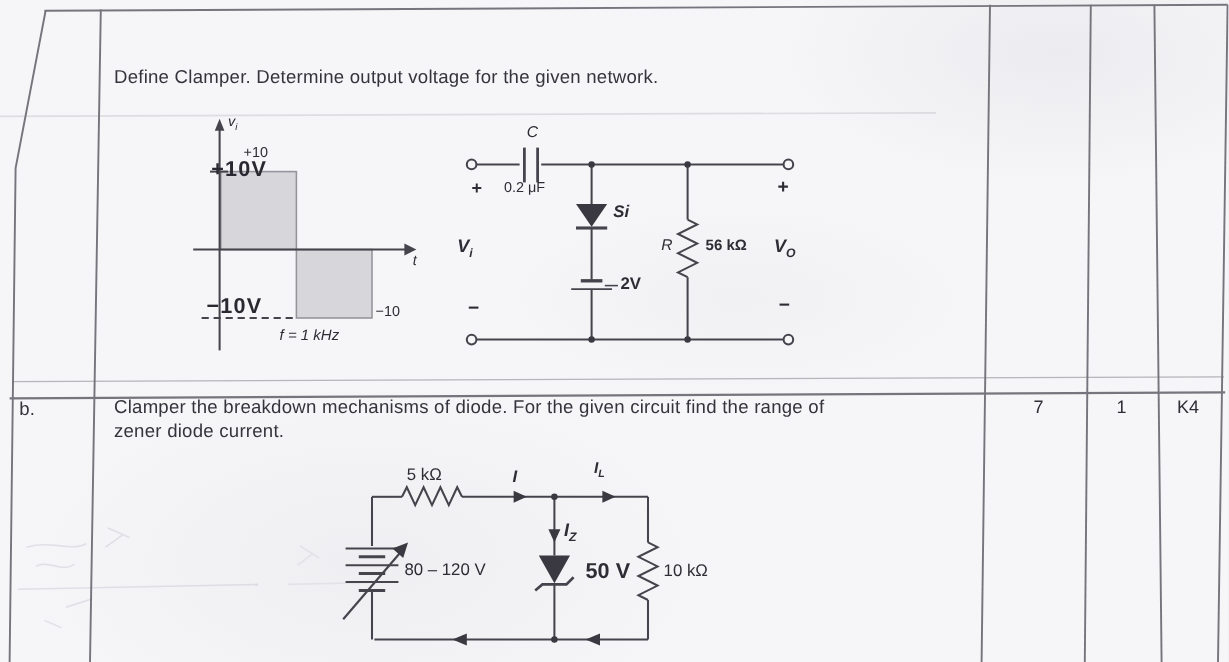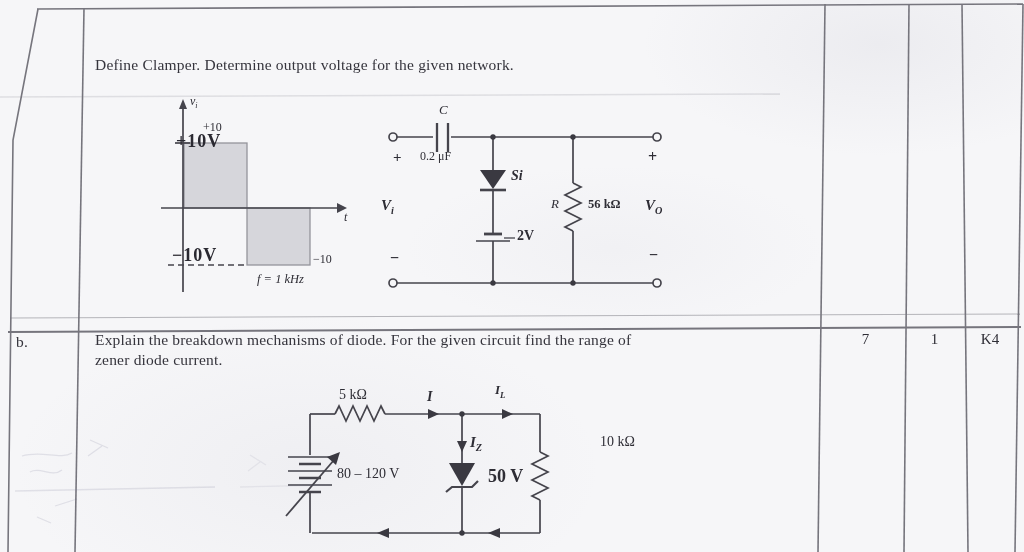--- a/index.html
+++ b/index.html
@@ -1,18 +1,18 @@
 <!DOCTYPE html>
 <html><head>
 <meta charset="utf-8">
 <style>
   html,body{margin:0;padding:0;background:#e8e8ea;}
   .page{
     position:relative;width:1024px;height:552px;overflow:hidden;
-    font-family:Liberation Serif, serif;color:#39383f;
+    font-family:Liberation Sans, sans-serif;color:#39383f;
     background:
       radial-gradient(ellipse 340px 160px at 86% 8%, rgba(175,175,190,.14), transparent 70%),
       radial-gradient(ellipse 420px 220px at 30% 85%, rgba(175,175,190,.10), transparent 70%),
       radial-gradient(ellipse 300px 120px at 60% 45%, rgba(180,180,195,.08), transparent 70%),
       #f6f6f8;
   }
   .art{position:absolute;left:0;top:0;}
   .t{position:absolute;white-space:nowrap;line-height:1.15;}
   .q{font-size:15.5px;letter-spacing:.2px;color:#35343c;}
   .cell{font-size:15px;text-align:center;color:#2f2e36;}
@@ -137,44 +137,44 @@
     </g>
   </svg>
 
   <div class="t q" style="left:95px;top:56px;">Define Clamper. Determine output voltage for the given network.</div>
 
   <div class="t circ it" style="left:190px;top:95px;font-size:12px;"><span>v</span><sub>i</sub></div>
   <div class="t circ" style="left:203px;top:121px;font-size:12px;">+10</div>
   <div class="t circ" style="left:313px;top:253px;font-size:12px;">−10</div>
   <div class="t hand" style="left:130px;top:131px;">+10V</div>
   <div class="t hand" style="left:126px;top:245px;">−10V</div>
-  <div class="t circ it" style="left:233px;top:272px;font-size:12.5px;margin-left:24px;">f = 1 kHz</div>
+  <div class="t circ it" style="left:233px;top:272px;font-size:12.5px;">f = 1 kHz</div>
   <div class="t circ it" style="left:344px;top:211px;font-size:12px;">t</div>
 
   <div class="t circ it" style="left:439px;top:103px;">C</div>
   <div class="t circ" style="left:420px;top:150px;font-size:12px;">0.2 μF</div>
   <div class="t circ bold" style="left:393px;top:149px;font-size:15px;">+</div>
   <div class="t circ bold" style="left:390px;top:249px;font-size:16px;">−</div>
   <div class="t circ bold it" style="left:381px;top:197px;font-size:15px;"><span>V</span><sub>i</sub></div>
   <div class="t circ bold it" style="left:511px;top:168px;font-size:14px;">Si</div>
   <div class="t circ bold" style="left:517px;top:228px;font-size:14px;">2V</div>
   <div class="t circ it" style="left:551px;top:197px;">R</div>
   <div class="t circ bold" style="left:588px;top:197px;font-size:12.5px;">56 kΩ</div>
   <div class="t circ bold" style="left:648px;top:148px;font-size:16px;">+</div>
   <div class="t circ bold" style="left:649px;top:246px;font-size:16px;">−</div>
   <div class="t circ bold it" style="left:645px;top:197px;font-size:15px;"><span>V</span><sub>O</sub></div>
 
   <div class="t q" style="left:16px;top:333px;">b.</div>
-  <div class="t q" style="left:95px;top:331px;">Explain the breakdown mechanisms of diode. For the given circuit find the range of</div>
+  <div class="t q" style="left:95px;top:331px;">Clamper the breakdown mechanisms of diode. For the given circuit find the range of</div>
   <div class="t q" style="left:95px;top:351px;">zener diode current.</div>
   <div class="t cell" style="left:823px;top:331px;width:85px;">7</div>
   <div class="t cell" style="left:908px;top:331px;width:53px;">1</div>
   <div class="t cell" style="left:962px;top:331px;width:56px;">K4</div>
 
   <div class="t circ" style="left:339px;top:387px;font-size:14px;text-align:center;">5 kΩ</div>
   <div class="t circ bold it" style="left:427px;top:389px;font-size:14px;">I</div>
   <div class="t circ bold it" style="left:495px;top:383px;font-size:13px;"><span>I</span><sub>L</sub></div>
   <div class="t circ bold it" style="left:470px;top:434px;font-size:15px;"><span>I</span><sub>Z</sub></div>
   <div class="t circ" style="left:337px;top:466px;font-size:14px;">80 – 120 V</div>
   <div class="t circ bold" style="left:488px;top:466px;font-size:18px;">50 V</div>
-  <div class="t circ" style="left:553px;top:434px;font-size:14px;margin-left:47px;">10 kΩ</div>
+  <div class="t circ" style="left:553px;top:467px;font-size:14px;">10 kΩ</div>
 
 </div>
 
 </body></html>

